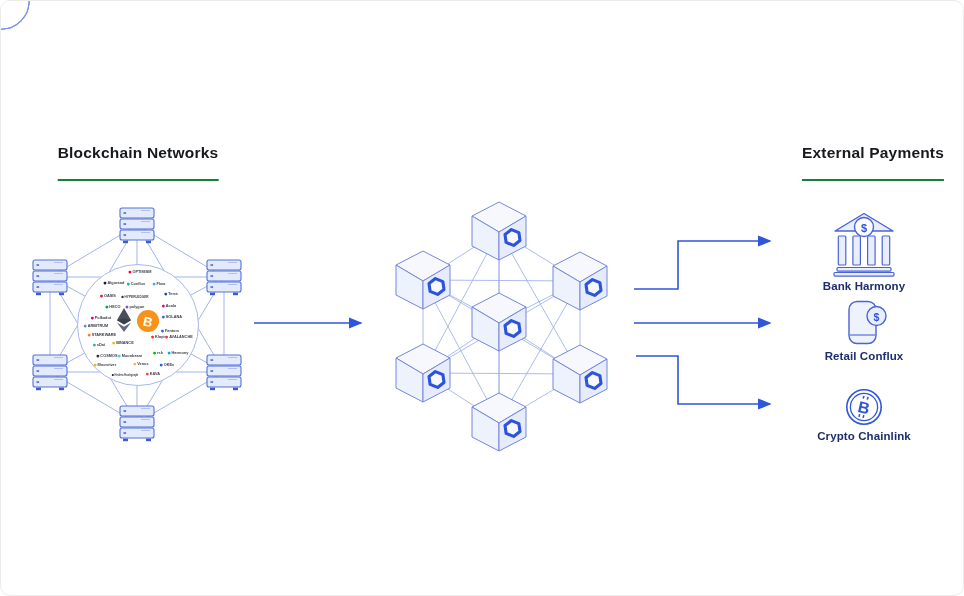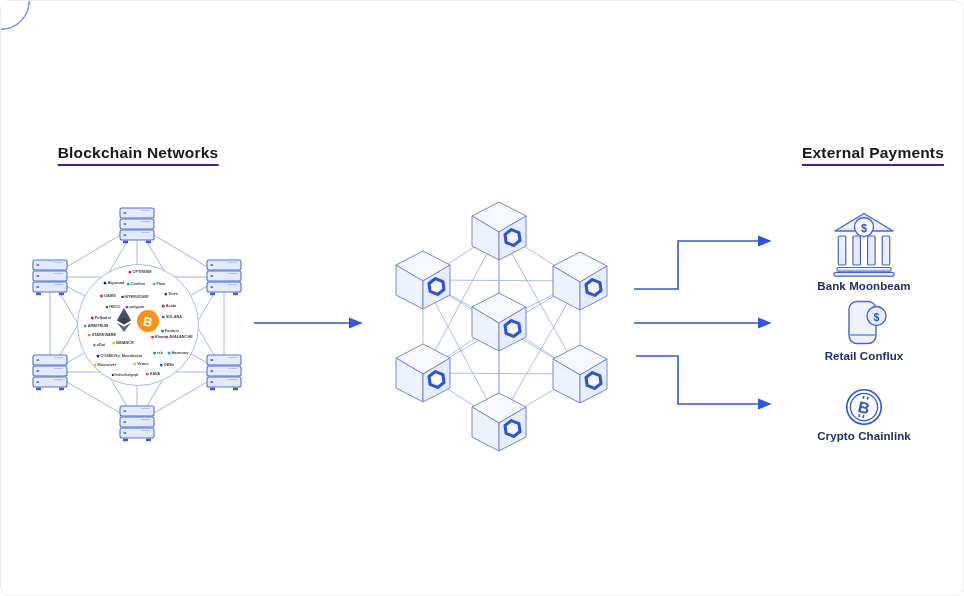--- a/index.html
+++ b/index.html
@@ -4,21 +4,21 @@
 <style>
   html,body{margin:0;padding:0;background:#fff;}
   .card{
     position:relative;width:962px;height:594px;background:#ffffff;
     border:1px solid #ececec;border-radius:10px;overflow:hidden;
     font-family:"Liberation Sans",sans-serif;
   }
   .col-title{
     position:absolute;top:143px;transform:translateX(-50%);
     font-size:15.5px;font-weight:700;letter-spacing:.2px;color:#17191d;
-    padding-bottom:2px;border-bottom:2px solid #4c1d95;white-space:nowrap;
+    padding-bottom:17px;border-bottom:2px solid #15803d;white-space:nowrap;
   }
   #diagram-svg{position:absolute;left:0;top:0;width:964px;height:596px;}
   .center-circle{
     position:absolute;left:76px;top:263px;width:120px;height:120px;
     background:#ffffff;border:1px solid #a9b8f0;border-radius:50%;
   }
   .logo-chip{
     position:absolute;display:flex;align-items:center;gap:2px;
     white-space:nowrap;font-size:7px;font-weight:700;color:#3a3f4a;
     line-height:1;
@@ -378,21 +378,21 @@
       <text x="32" y="16.8" text-anchor="middle" dominant-baseline="central" font-size="11" font-weight="bold" fill="#2f55d8" font-family="Liberation Sans, sans-serif">$</text>
       <g fill="#e9eefc" stroke="#4a63d8" stroke-width="1.2">
         <rect x="6.3" y="25" width="7.5" height="29" rx="1"></rect>
         <rect x="20.9" y="25" width="7.5" height="29" rx="1"></rect>
         <rect x="35.6" y="25" width="7.5" height="29" rx="1"></rect>
         <rect x="50.2" y="25" width="7.5" height="29" rx="1"></rect>
         <rect x="5" y="56.5" width="54" height="3.6" rx="1"></rect>
         <rect x="2" y="61.5" width="60" height="3.6" rx="1"></rect>
       </g>
     </svg>
-    <div class="payment-label">Bank Moonbeam</div>
+    <div class="payment-label">Bank Harmony</div>
   </div>
 
   <div class="payment-item" style="top:298px">
     <svg width="52" height="48" viewBox="0 0 52 48">
       <rect x="11" y="2.5" width="27" height="42" rx="8" fill="#eef2fc" stroke="#4a63d8" stroke-width="1.4"></rect>
       <line x1="11.8" y1="36" x2="37.2" y2="36" stroke="#4a63d8" stroke-width="1.1"></line>
       <circle cx="38.5" cy="17" r="9.5" fill="#e9eefc" stroke="#4a63d8" stroke-width="1.4"></circle>
       <text x="38.5" y="17.8" text-anchor="middle" dominant-baseline="central" font-size="10.5" font-weight="bold" fill="#2f55d8" font-family="Liberation Sans, sans-serif">$</text>
     </svg>
     <div class="payment-label">Retail Conflux</div>

